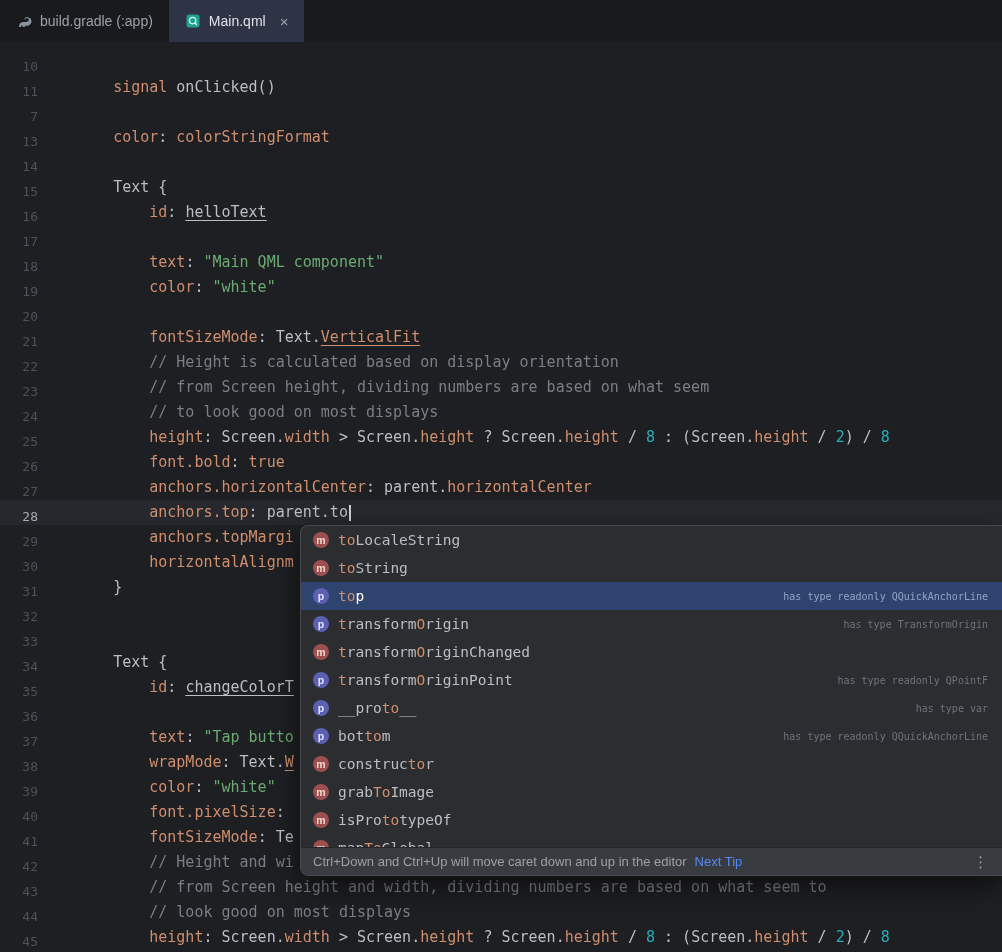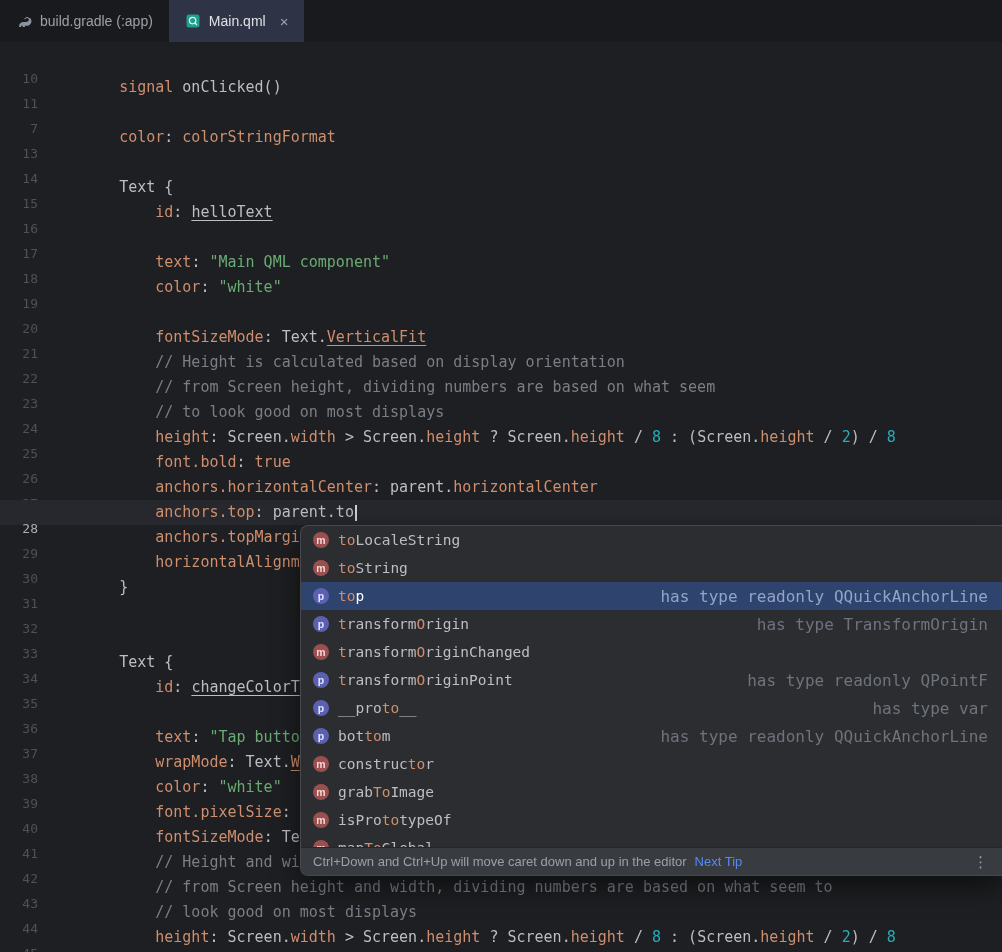--- a/index.html
+++ b/index.html
@@ -15,24 +15,24 @@
   .tab.active { background:var(--active-tab-bg,#2f3346); color:#dfe1e6; }
   .ticon { width:16px; height:16px; display:inline-flex; }
   .ticon svg { width:16px; height:16px; }
   .tab .close { margin-left:6px; color:#a0a4ae; font-size:15px; line-height:1; }
 
   
   .editor { position:absolute; top:42px; left:0; right:0; bottom:0; background:var(--editor-bg,#1e1f22); }
   #lines { position:absolute; inset:0; padding-top:8px; }
   .line { position:relative; height:25px; }
   .line.cur { background:var(--current-line-bg,#26282e); }
-  .ln { position:absolute; left:0; top:16px; width:38px; text-align:right;
+  .ln { position:absolute; left:0; top:4px; width:38px; text-align:right;
         font:13px "DejaVu Sans Mono", monospace; line-height:25px; color:var(--gutter,#4e5157); }
   .line.cur .ln { color:#a9adb6; }
-  .code { position:absolute; left:83px; top:0; white-space:pre;
+  .code { position:absolute; left:77px; top:0; white-space:pre;
           font:15px "DejaVu Sans Mono", monospace; line-height:25px; }
   .sd { color:var(--default-text,#bcbec4); }
   .sp { color:var(--property,#cf8e6d); }
   .ss { color:var(--string,#6aab73); }
   .sn { color:var(--number,#2aacb8); }
   .sc { color:var(--comment,#7a7e85); }
   .su { text-decoration:underline; text-underline-offset:3px; }
   .caret { display:inline-block; width:2px; height:16px; background:#ced0d6;
            vertical-align:text-bottom; margin-left:1px; }
 
@@ -41,21 +41,21 @@
            display:flex; flex-direction:column; background:var(--popup-bg,#2b2d30);
            border:1px solid #46484d; border-right:none; border-radius:8px 0 0 8px;
            box-shadow:0 10px 28px rgba(0,0,0,.55); overflow:hidden; z-index:10; }
   .popup-list { flex:1 1 auto; overflow:hidden; }
   .crow { height:28px; display:flex; align-items:center; gap:9px; padding:0 14px 0 12px;
           font:14.5px "DejaVu Sans Mono", monospace; color:var(--default-text,#bcbec4); }
   .crow.selected { background:var(--popup-selected-bg,#2e436e); }
   .crow.selected .clabel { color:#ffffff; }
   .clabel { white-space:pre; }
   .hl { color:var(--match-highlight,#cf8e6d); }
-  .ctype { margin-left:auto; font-size:16px; color:#6e737c; white-space:pre; }
+  .ctype { margin-left:auto; font-size:10px; color:#6e737c; white-space:pre; }
   .crow.selected .ctype { color:#93a5c6; }
   .kind { flex:0 0 16px; width:16px; height:16px; border-radius:50%;
           display:inline-flex; align-items:center; justify-content:center;
           font:700 10.5px "Liberation Sans", sans-serif; }
   .kind-m { background:#9c4f4f; color:#f4d9d7; }
   .kind-p { background:#5c60b0; color:#e4e6ff; }
 
   
   .tipbar { flex:0 0 28px; display:flex; align-items:center; padding:0 12px;
             background:var(--tip-bar-bg,#383b40); border-top:1px solid rgba(0,0,0,.35);

